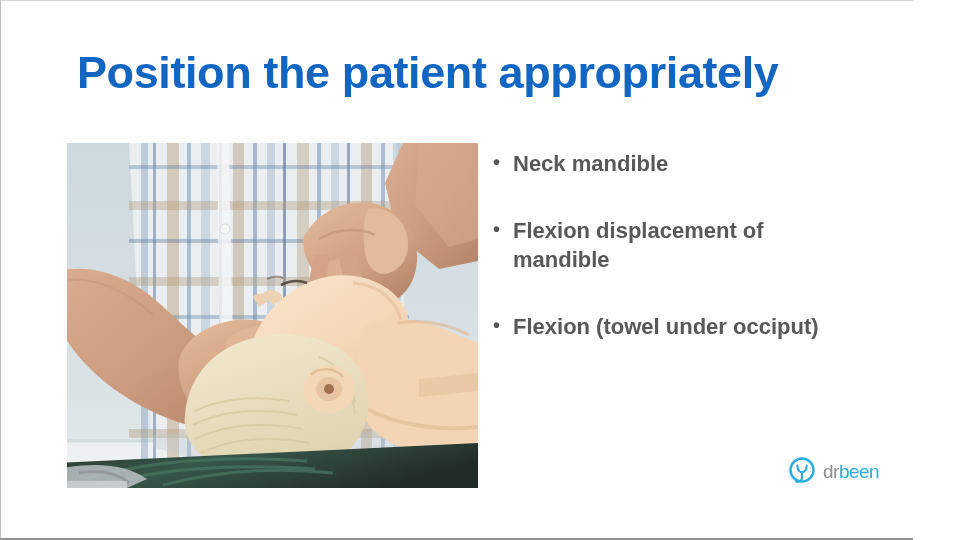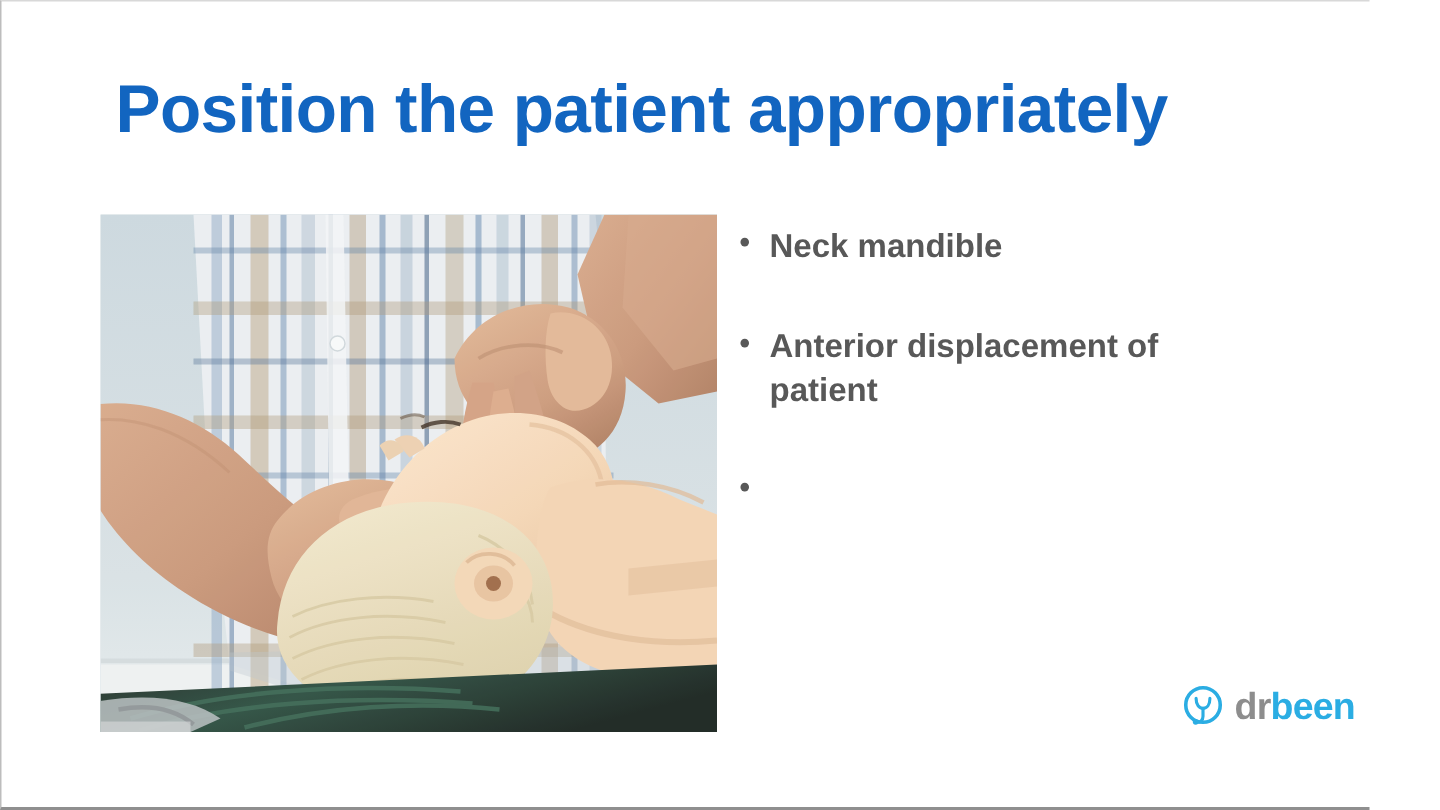--- a/index.html
+++ b/index.html
@@ -87,22 +87,22 @@
   #logo {
     position: absolute;
     left: 786px;
     top: 455px;
     display: flex;
     align-items: center;
     gap: 6px;
   }
   #logo-mark { display: block; }
   #logo-wordmark {
-    font-size: 25px;
-    font-weight: bold;
+    font-size: 19px;
+    font-weight: normal;
     letter-spacing: -0.5px;
     line-height: 1;
   }
   .wm-dr   { color: #8d8d8d; }
   .wm-been { color: #2BADE3; }
 </style>
 </head>
 <body>
 
 <div id="slide">
@@ -309,25 +309,26 @@
 
   <div id="bullet-list">
 
     <div class="bullet-row" id="bullet-row-0">
       <span class="bullet-dot">•</span>
       <span class="bullet-text">Neck mandible</span>
     </div>
 
     <div class="bullet-row">
       <span class="bullet-dot">•</span>
-      <span class="bullet-text">Anterior displacement of patient</span>
+      <span class="bullet-text">Flexion displacement of mandible</span>
     </div>
 
     <div class="bullet-row">
       <span class="bullet-dot">•</span>
+      <span class="bullet-text">Flexion (towel under occiput)</span>
     </div>
 
   </div>
 
   <div id="logo">
     <svg id="logo-mark" width="30" height="30" viewBox="0 0 30 30">
       <circle cx="15" cy="14" r="11.5" fill="none" stroke="#2BADE3" stroke-width="2.4"></circle>
       <path d="M10.4 9.6 C10.4 13.6 12.3 16.2 15 16.2 C17.7 16.2 19.6 13.6 19.6 9.6" fill="none" stroke="#2BADE3" stroke-width="2.1" stroke-linecap="round"></path>
       <path d="M15 16.2 L15 21.5 C15 24.2 13.1 25.8 11.2 25.4" fill="none" stroke="#2BADE3" stroke-width="2.1" stroke-linecap="round"></path>
       <circle cx="10.1" cy="25.2" r="1.9" fill="#2BADE3"></circle>

